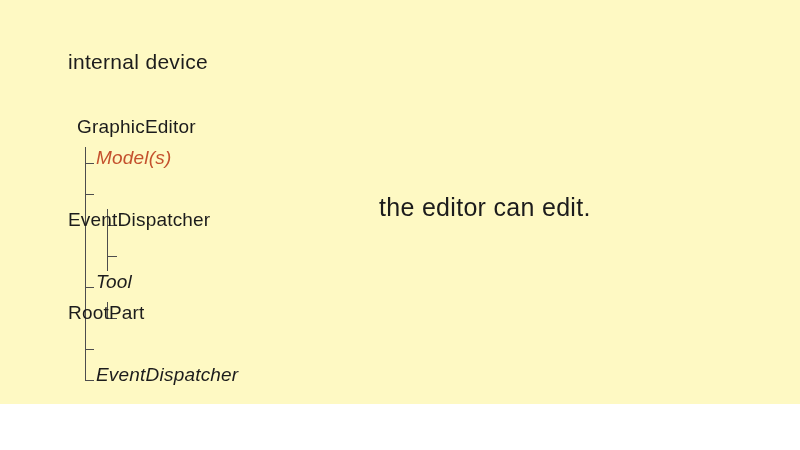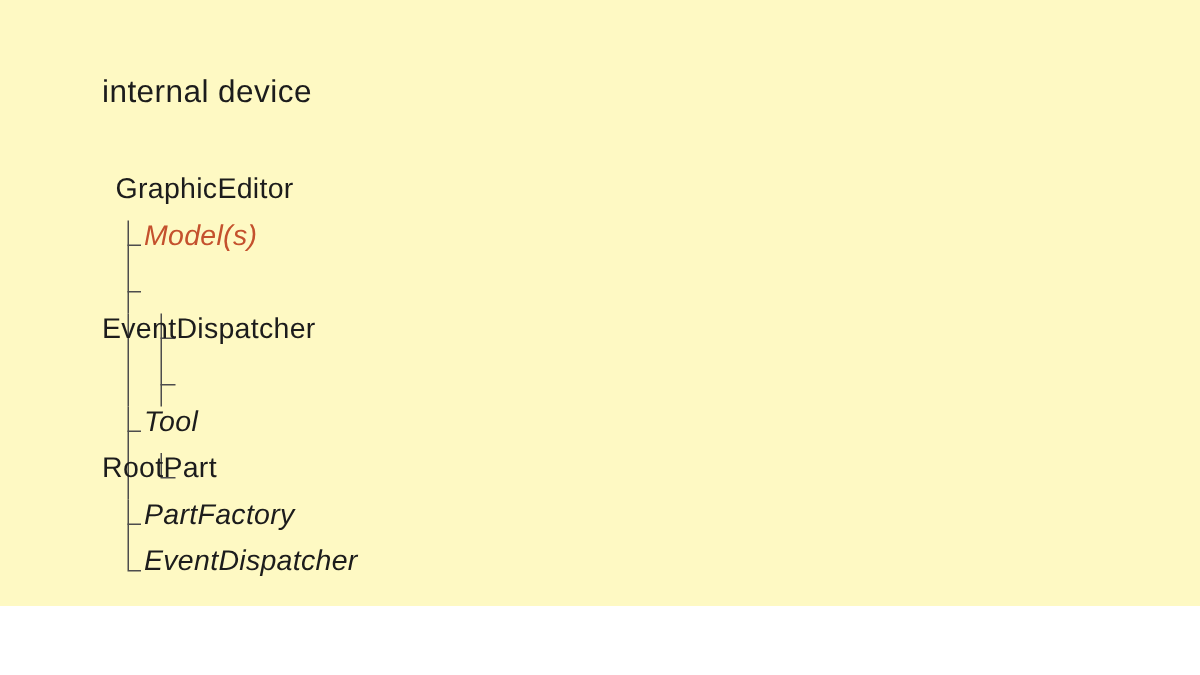--- a/index.html
+++ b/index.html
@@ -115,25 +115,25 @@
       </div>
       <div class="tree-row">
         <span class="vline main"></span>
         <span class="vline sub half"></span>
         <span class="tick lvl2"></span>
         <span class="tree-label lvl2">RootPart</span>
       </div>
       <div class="tree-row">
         <span class="vline main"></span>
         <span class="tick lvl1"></span>
-        <span class="tree-label lvl1">PartFactory</span>
       </div>
       <div class="tree-row">
         <span class="vline main half"></span>
         <span class="tick lvl1"></span>
         <span class="tree-label lvl1">EventDispatcher</span>
       </div>
     </div>
 
   <div class="caption">
+    <div>the editor can edit.</div>
   </div>
 
 </div>
 
 </body></html>

